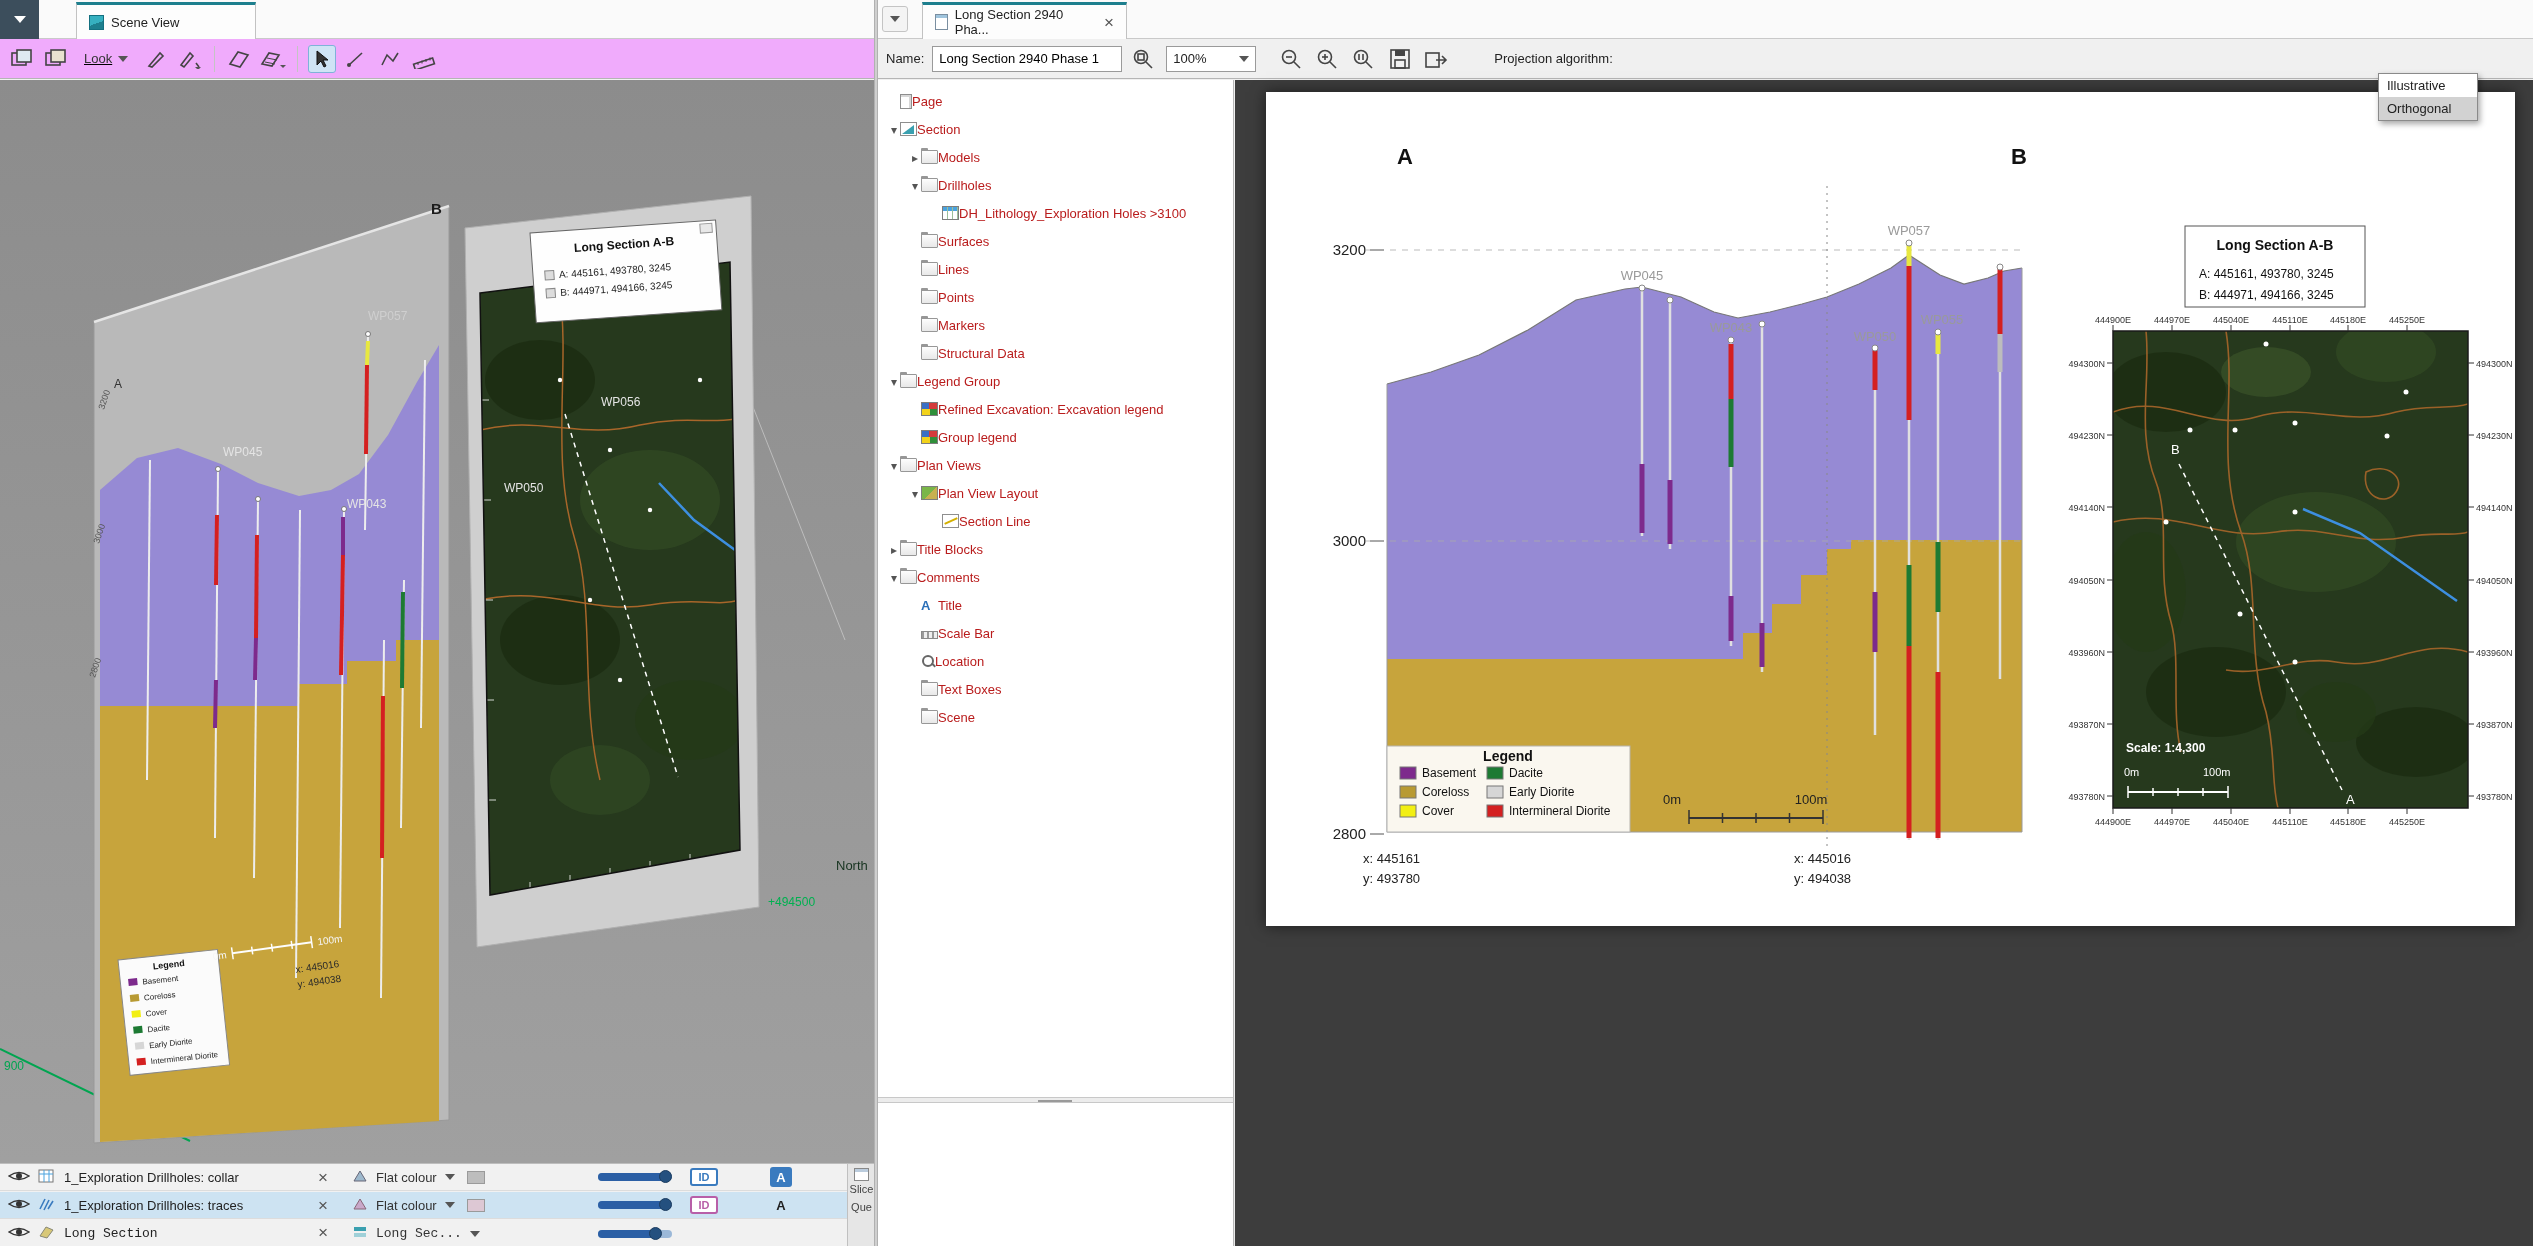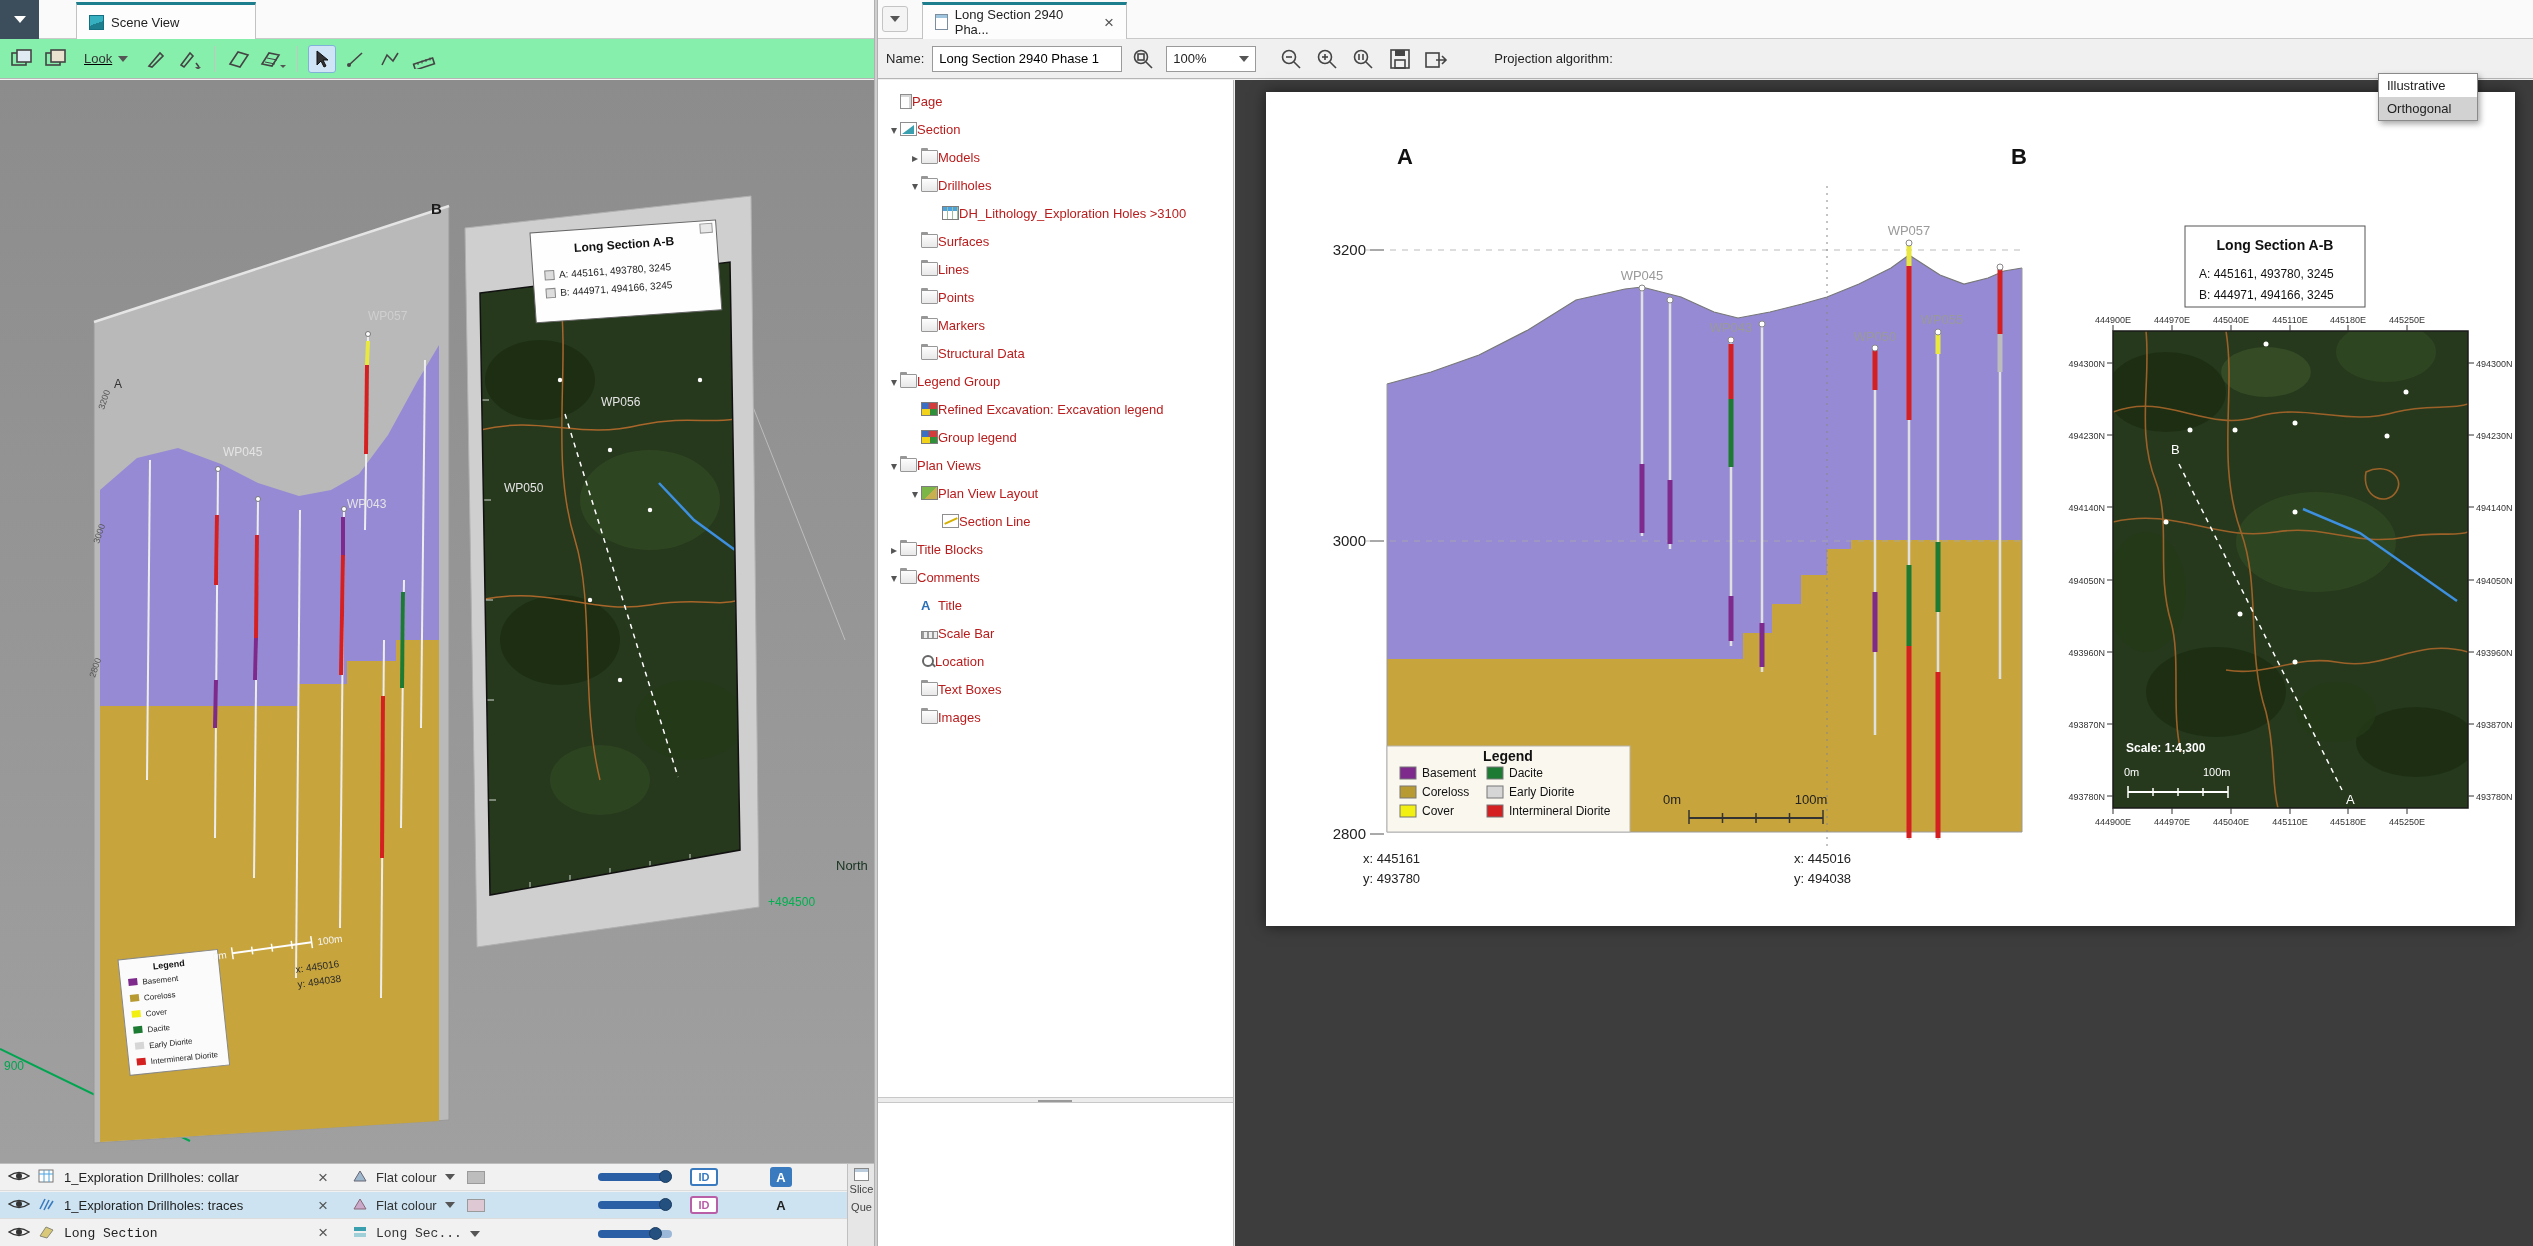--- a/index.html
+++ b/index.html
@@ -12,21 +12,21 @@
   .combo-arrow { width:0;height:0;border-left:5px solid transparent;border-right:5px solid transparent;border-top:6px solid #555; }
 
   
   .left-pane { position:absolute; left:0; top:0; width:874px; height:1246px; background:#f2f2f2; }
   .lp-tabbar { position:absolute; left:0; top:0; width:874px; height:39px; background:#fafafa; border-bottom:1px solid #c9c9c9; }
   .corner-box { position:absolute; left:0; top:0; width:39px; height:39px; background:#3c4e5c; display:flex;align-items:center;justify-content:center; }
   .corner-box .wchev { width:0;height:0;border-left:6px solid transparent;border-right:6px solid transparent;border-top:7px solid #fff; }
   .tab { position:absolute; top:2px; height:37px; background:#fdfdfd; border:1px solid #c2c2c2; border-bottom:none; border-top:3px solid #1d7f8e; display:flex; align-items:center; gap:7px; padding:0 12px; font-size:13px; color:#222; }
   .tab-icon-cube { width:15px;height:15px;background:linear-gradient(160deg,#36b0c0 0 55%,#1d7f8e 55%);border:1px solid #147080; }
   .tab-icon-doc { width:13px;height:16px;background:#fff;border:1px solid #7a8ea0;box-shadow:inset 0 3px 0 #9fc4dd; }
-  .lp-toolbar { position:absolute; left:0; top:39px; width:874px; height:40px; background:#86efac; border-bottom:1px solid #b5b5b5; display:flex; align-items:center; gap:6px; padding:0 8px;text-decoration:underline; }
+  .lp-toolbar { position:absolute; left:0; top:39px; width:874px; height:40px; background:#f0abfc; border-bottom:1px solid #b5b5b5; display:flex; align-items:center; gap:6px; padding:0 8px;text-decoration:underline; }
   .tbtn { width:28px; height:28px; display:flex; align-items:center; justify-content:center; border-radius:3px; }
   .tbtn.sel { background:#cfe4f5; border:1px solid #7fb2d9; }
   .tsep { width:1px; height:26px; background:#c4c4c4; margin:0 4px; }
   .look-btn { height:28px; display:flex; align-items:center; gap:6px; padding:0 8px; font-size:13px; color:#333; border-radius:3px; }
   .tico { stroke:#444; fill:none; stroke-width:1.6; }
   .viewport { position:absolute; left:0; top:80px; width:874px; height:1083px; overflow:hidden; }
   .scene-svg text { font-family:"Liberation Sans",sans-serif; }
 
   
   .layers { position:absolute; left:0; top:1163px; width:874px; height:83px; background:#f1f1f1; border-top:1px solid #bdbdbd; }
@@ -625,21 +625,21 @@
           <span>Location</span>
         </div>
       <div class="trow ind1" style="top:595px;">
           <span class="chev"></span>
           <span class="ico ico-folder"></span>
           <span>Text Boxes</span>
         </div>
       <div class="trow ind1" style="top:623px;">
           <span class="chev"></span>
           <span class="ico ico-folder"></span>
-          <span>Images</span>
+          <span>Scene</span>
         </div>
 
       <div class="tree-split"></div>
     </div>
 
     <div class="canvas">
       <div class="page">
         <svg width="1249" height="834" viewBox="0 0 1249 834">
           <defs>
               <clipPath id="pmapclip">

